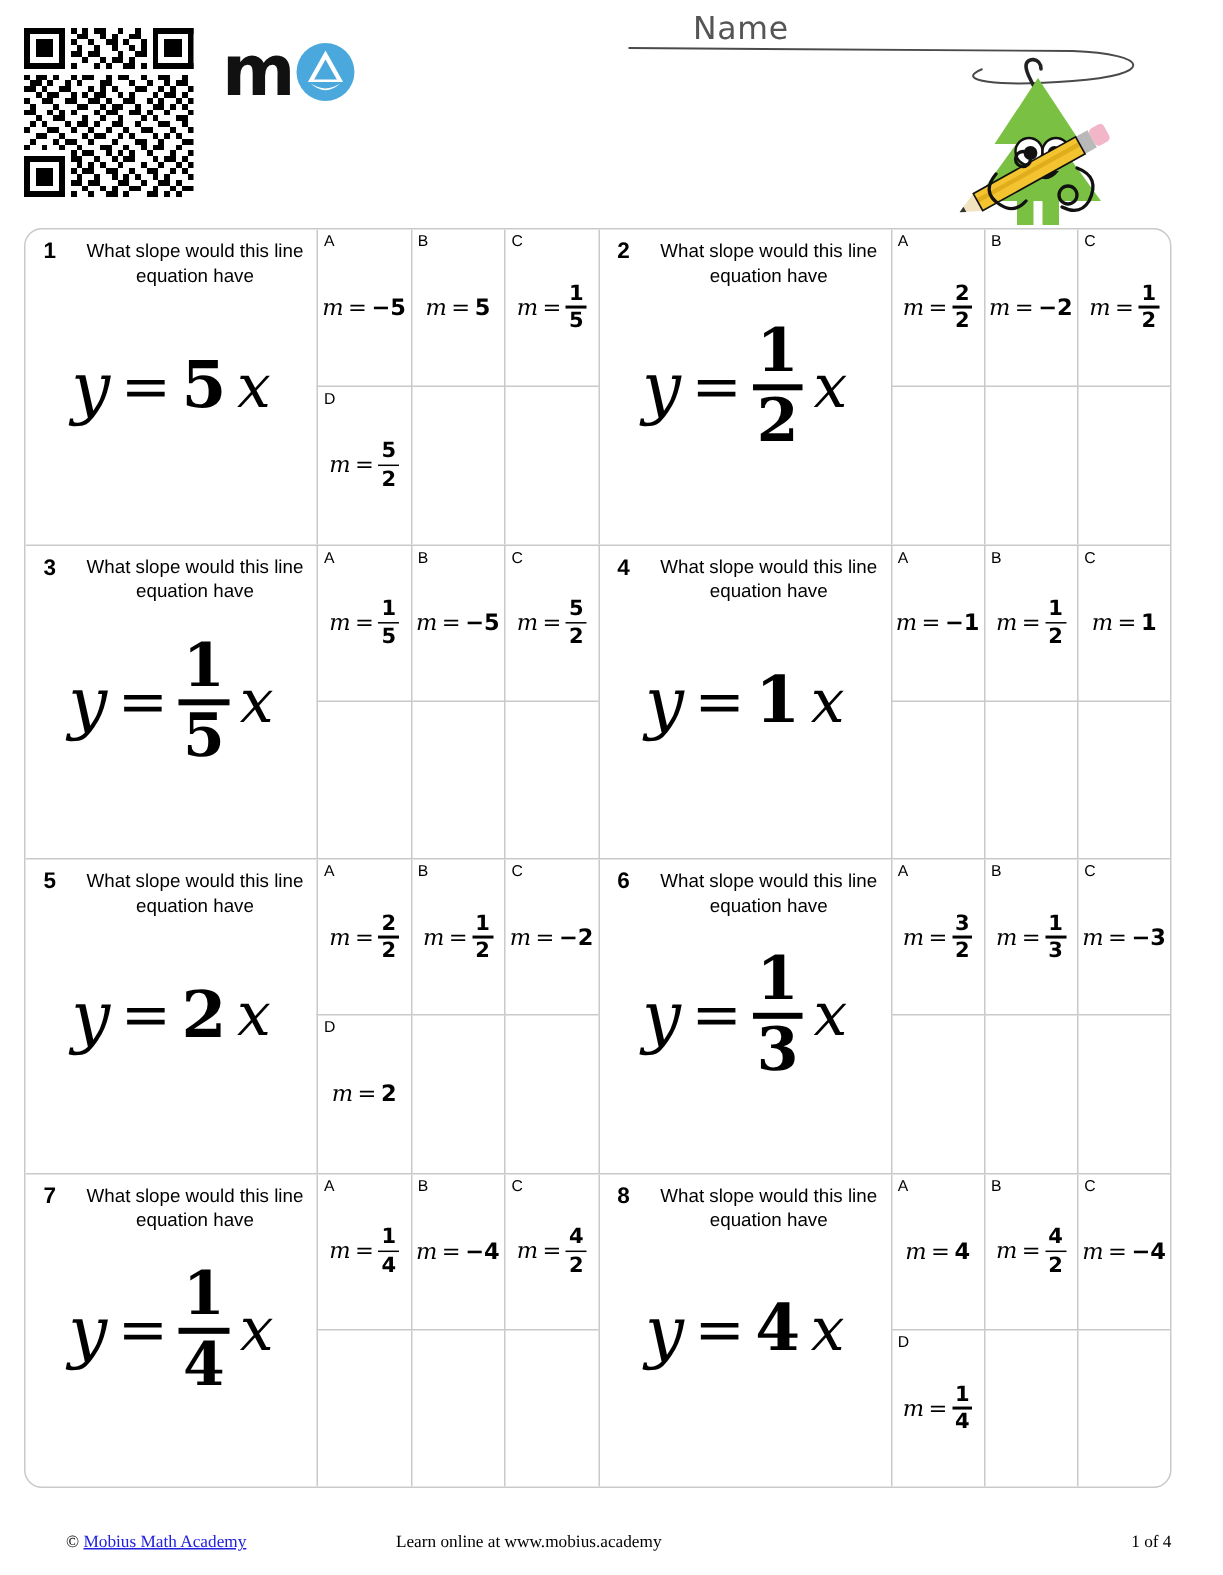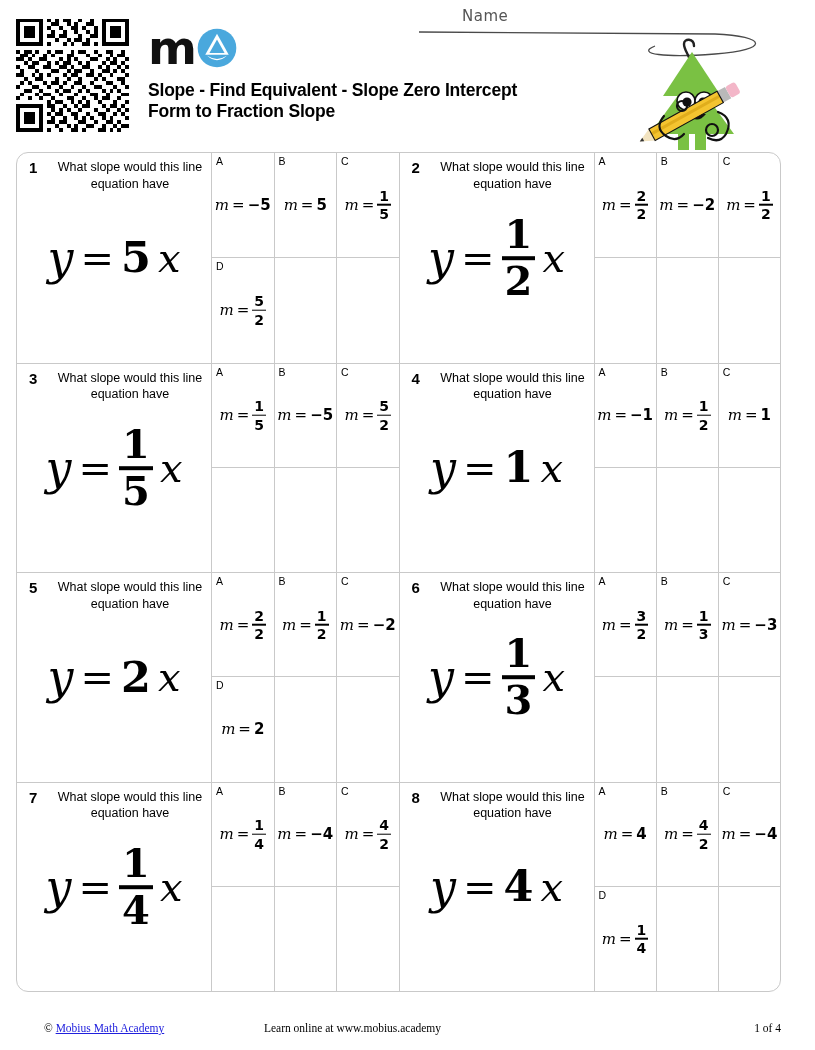--- a/index.html
+++ b/index.html
@@ -28,21 +28,21 @@
   .title {
     margin-top:6px;
     font-family:"Liberation Sans", sans-serif;
     font-weight:bold; font-size:17.5px; line-height:21px; color:#000;
     letter-spacing:-0.2px;
   }
 
   .name-label {
     position:absolute; left:462px; top:7px;
     font-family:"DejaVu Sans", sans-serif;
-    font-size:15px; color:#555; letter-spacing:0.5px;
+    font-size:21px; color:#555; letter-spacing:0.5px;
   }
   .name-swoosh { position:absolute; left:415px; top:20px; width:360px; height:50px; }
   .mascot { position:absolute; left:622px; top:30px; width:140px; height:122px; }
 
   
   .grid {
     position:absolute; left:16px; top:152px;
     width:765px; height:840px;
     border:1px solid #c9c9c9; border-radius:12px;
     background:#fff; overflow:hidden;
@@ -356,21 +356,20 @@
         <span class="logo-o">
           <svg viewBox="0 0 100 100" width="42" height="42" aria-hidden="true">
             <circle cx="50" cy="50" r="46" fill="#4aa8dd"></circle>
             <path d="M50 16 L78 66 L22 66 Z" fill="#ffffff"></path>
             <path d="M50 30 L68 62 L32 62 Z" fill="#4aa8dd"></path>
             <path d="M26 68 q24 16 48 0 q-24 22 -48 0 Z" fill="#ffffff"></path>
             <circle cx="50" cy="50" r="46" fill="none" stroke="#ffffff" stroke-width="0"></circle>
           </svg>
         </span>
       </div>
-      <div class="title">Slope - Find Equivalent - Slope Zero Intercept Form to Fraction Slope</div>
     </div>
 
     <div class="name-label">Name</div>
 
     <svg class="name-swoosh" viewBox="0 0 360 50" aria-hidden="true">
       <path d="M4 12 L300 14 C352 16 356 30 300 34 C250 38 220 34 240 26" fill="none" stroke="#4a4a4a" stroke-width="1.3"></path>
     </svg>
 
     <svg class="mascot" viewBox="0 0 140 122" aria-hidden="true">
 

